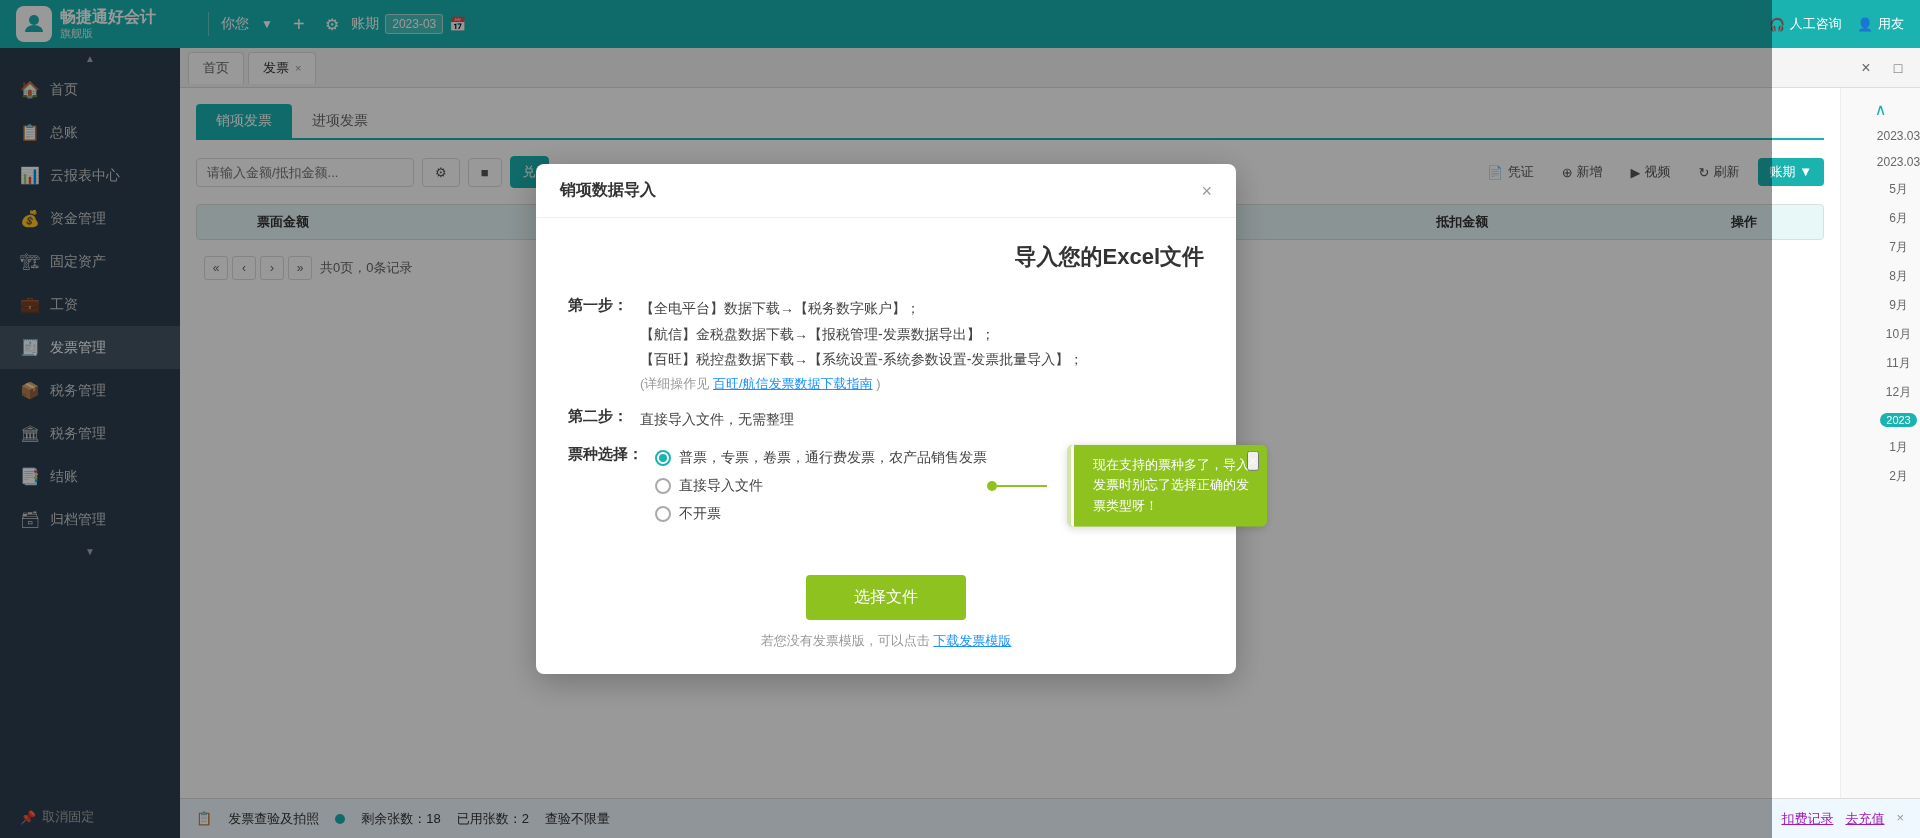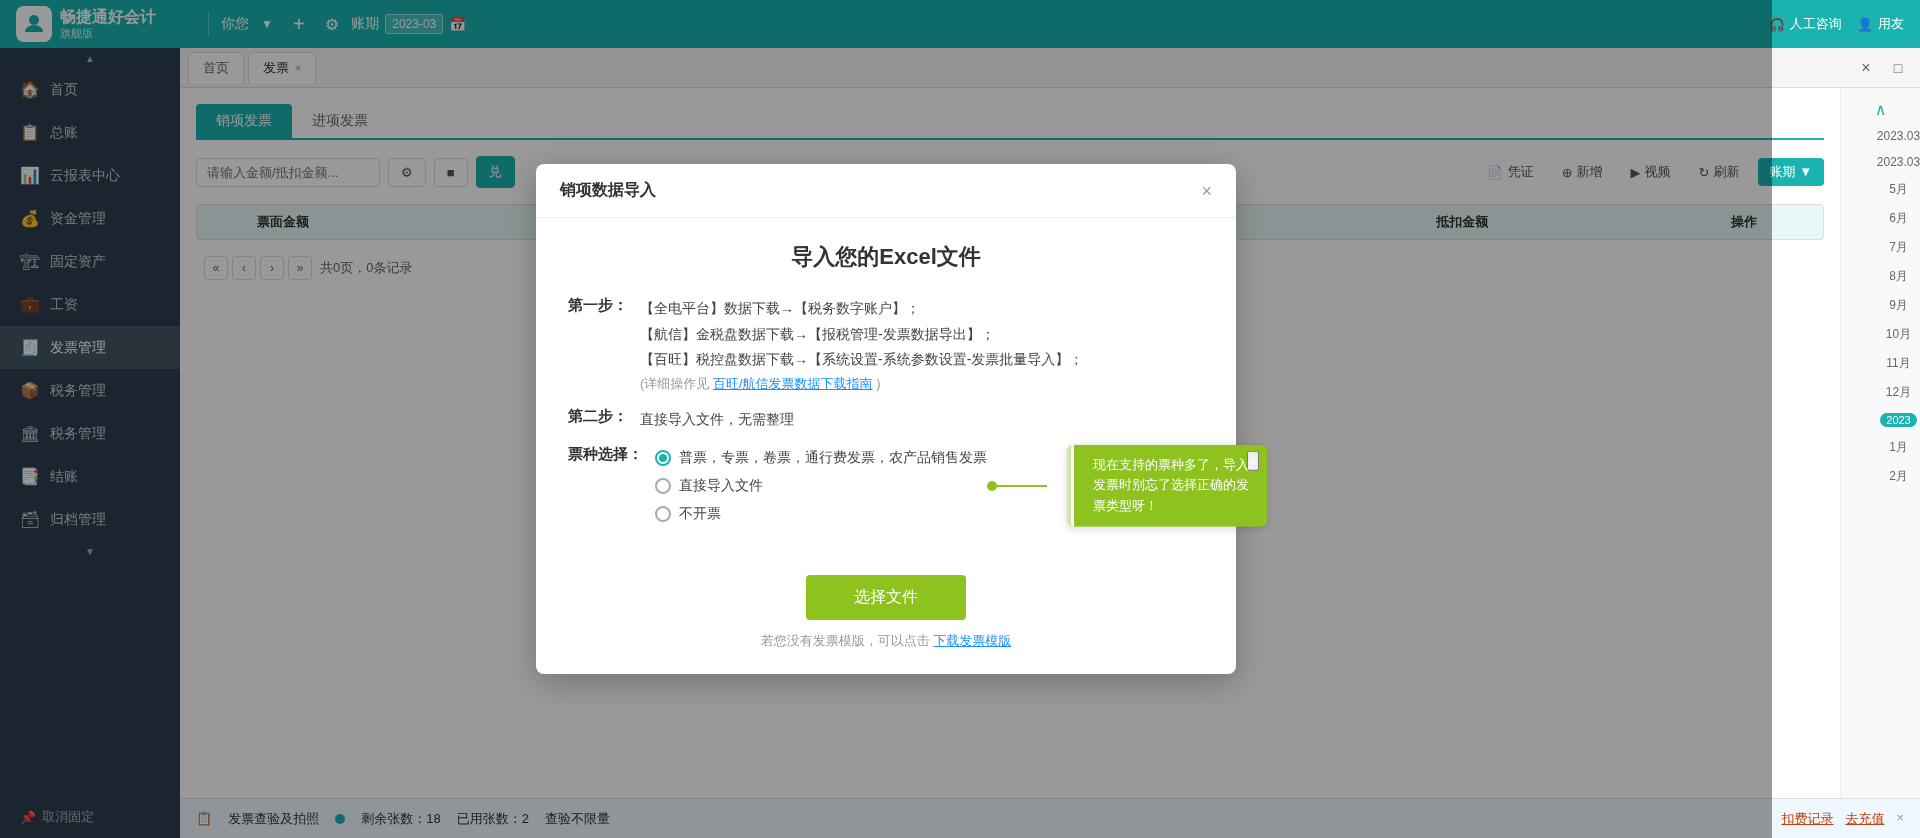--- a/index.html
+++ b/index.html
@@ -50,59 +50,59 @@
     
     .left-panel { flex: 1; padding: 16px; overflow-y: auto; background: #fff; }
 
     
     .sub-tabs { display: flex; gap: 0; margin-bottom: 16px; border-bottom: 2px solid #1ab3b0; }
     .sub-tab { padding: 8px 20px; cursor: pointer; font-size: 14px; color: #666; }
     .sub-tab.active { background: #1ab3b0; color: #fff; border-radius: 4px 4px 0 0; }
 
     
     .toolbar { display: flex; align-items: center; gap: 8px; margin-bottom: 16px; }
-    .search-input { border: 1px solid #ddd; border-radius: 4px; padding: 6px 10px; font-size: 13px; color: #999; width: 184px; outline: none; }
+    .search-input { border: 1px solid #ddd; border-radius: 4px; padding: 6px 10px; font-size: 13px; color: #999; width: 218px; outline: none; }
     .toolbar-btn { display: flex; align-items: center; gap: 4px; padding: 6px 12px; border-radius: 4px; cursor: pointer; font-size: 13px; border: 1px solid #ddd; background: #fff; color: #555; }
     .toolbar-btn.teal { background: #1ab3b0; color: #fff; border-color: #1ab3b0; }
 
     
     .table-header { display: grid; grid-template-columns: 40px 1fr 1fr 1fr 1fr 1fr 80px; background: #e8f7f7; border: 1px solid #ddd; border-radius: 4px; padding: 8px 12px; font-size: 13px; color: #333; font-weight: bold; gap: 8px; }
 
     
     .right-panel { width: 80px; background: #f9f9f9; border-left: 1px solid #eee; display: flex; flex-direction: column; align-items: center; padding-top: 8px; overflow-y: auto; }
     .right-panel-scroll { display: flex; flex-direction: column; align-items: center; gap: 0; margin-left: 36px; }
     .timeline-item { width: 100%; text-align: center; padding: 6px 4px; font-size: 12px; color: #666; cursor: pointer; }
     .timeline-badge { background: #1ab3b0; color: #fff; border-radius: 10px; padding: 1px 6px; font-size: 11px; display: inline-block; }
     .scroll-up-btn { color: #1ab3b0; font-size: 16px; cursor: pointer; padding: 4px; }
 
     
     .bottom-bar { height: 40px; background: #f0f8ff; border-top: 1px solid #ddd; display: flex; align-items: center; padding: 0 16px; gap: 16px; font-size: 13px; color: #333; }
     .bottom-bar-right { margin-left: auto; display: flex; gap: 12px; }
-    .bottom-link { color: #c2410c; cursor: pointer; text-decoration: underline; }
+    .bottom-link { color: #a21caf; cursor: pointer; text-decoration: underline; }
 
     
     .pagination { display: flex; align-items: center; gap: 4px; margin-left: 8px; }
     .pagination-btn { width: 24px; height: 24px; display: flex; align-items: center; justify-content: center; border: 1px solid #ddd; border-radius: 3px; cursor: pointer; font-size: 12px; color: #666; background: #fff; }
     .corner-btn { width: 28px; height: 28px; display: flex; align-items: center; justify-content: center; cursor: pointer; color: #666; font-size: 14px; }
 
     
     .toolbar-right { margin-left: auto; display: flex; align-items: center; gap: 8px; }
     .toolbar-right-btn { display: flex; align-items: center; gap: 4px; padding: 5px 10px; cursor: pointer; font-size: 13px; color: #555; border: none; background: none; }
     .period-btn { background: #1ab3b0; color: #fff; border-radius: 4px; padding: 5px 12px; font-size: 13px; cursor: pointer; display: flex; align-items: center; gap: 4px; }
 
     
     .overlay { position: fixed; top: 0; left: 0; width: 1772px; height: 838px; background: rgba(0,0,0,0.4); z-index: 100; display: flex; align-items: center; justify-content: center; }
 
     
     .modal { background: #fff; border-radius: 8px; width: 700px; max-height: 90vh; box-shadow: 0 8px 32px rgba(0,0,0,0.25); position: relative; overflow: visible; }
     .modal-header { display: flex; align-items: center; justify-content: space-between; padding: 16px 24px; border-bottom: 1px solid #eee; }
     .modal-title { font-size: 16px; font-weight: bold; color: #333; }
     .modal-close { font-size: 18px; color: #999; cursor: pointer; border: none; background: none; line-height: 1; }
     .modal-body { padding: 24px 32px; }
-    .modal-main-title { text-align: center; font-size: 22px; color: #333; margin-bottom: 24px; font-weight: bold; }
+    .modal-main-title { text-align: right; font-size: 22px; color: #333; margin-bottom: 24px; font-weight: bold; }
     .step-row { display: flex; margin-bottom: 12px; gap: 12px; }
     .step-label { font-size: 15px; color: #333; font-weight: bold; white-space: nowrap; }
     .step-content { font-size: 14px; color: #444; line-height: 1.8; }
     .step-link { color: #1890ff; text-decoration: underline; cursor: pointer; }
     .step-note { color: #999; font-size: 13px; }
     .radio-group { display: flex; flex-direction: column; gap: 10px; margin-top: 4px; }
     .radio-row { display: flex; align-items: center; gap: 8px; font-size: 14px; color: #444; }
     .radio-input { width: 16px; height: 16px; border-radius: 50%; border: 2px solid #aaa; display: flex; align-items: center; justify-content: center; cursor: pointer; flex-shrink: 0; }
     .radio-input.checked { border-color: #1ab3b0; }
     .radio-dot { width: 8px; height: 8px; border-radius: 50%; background: #1ab3b0; }

